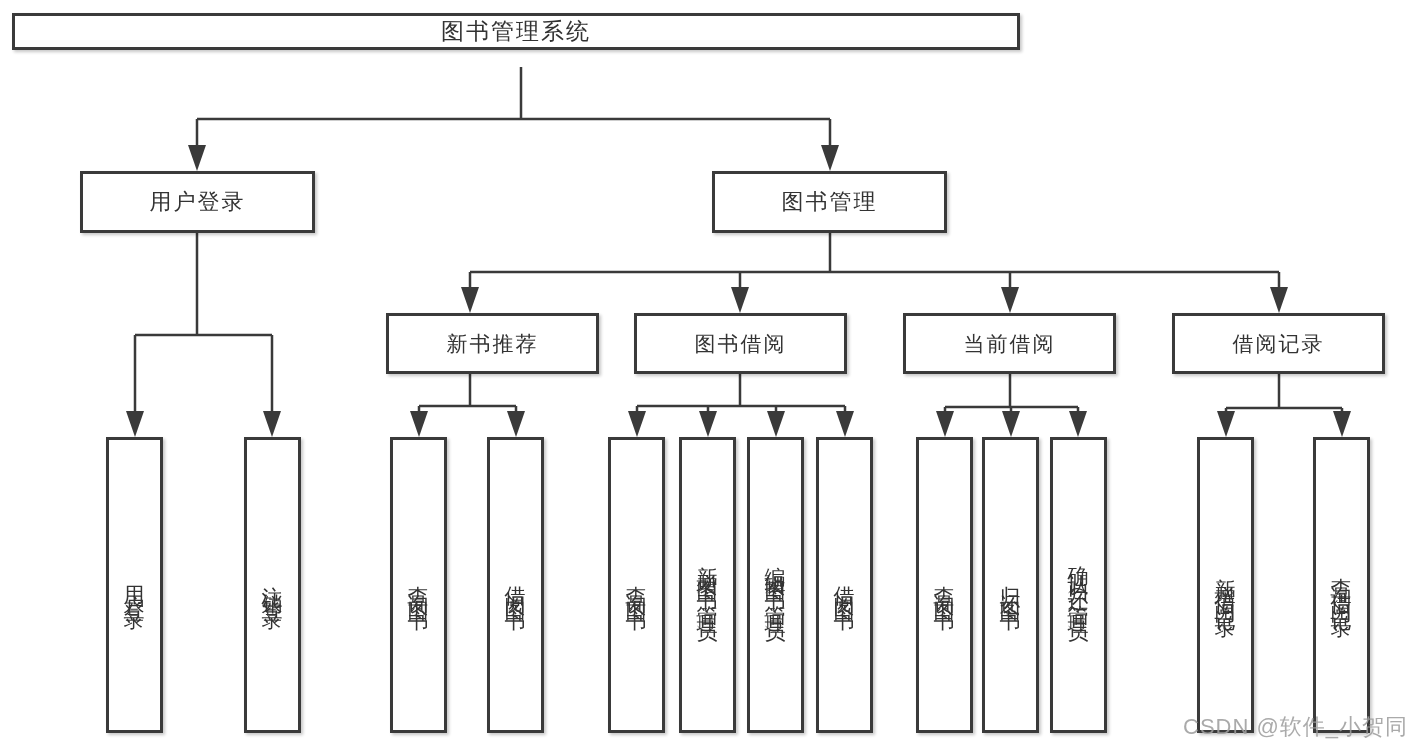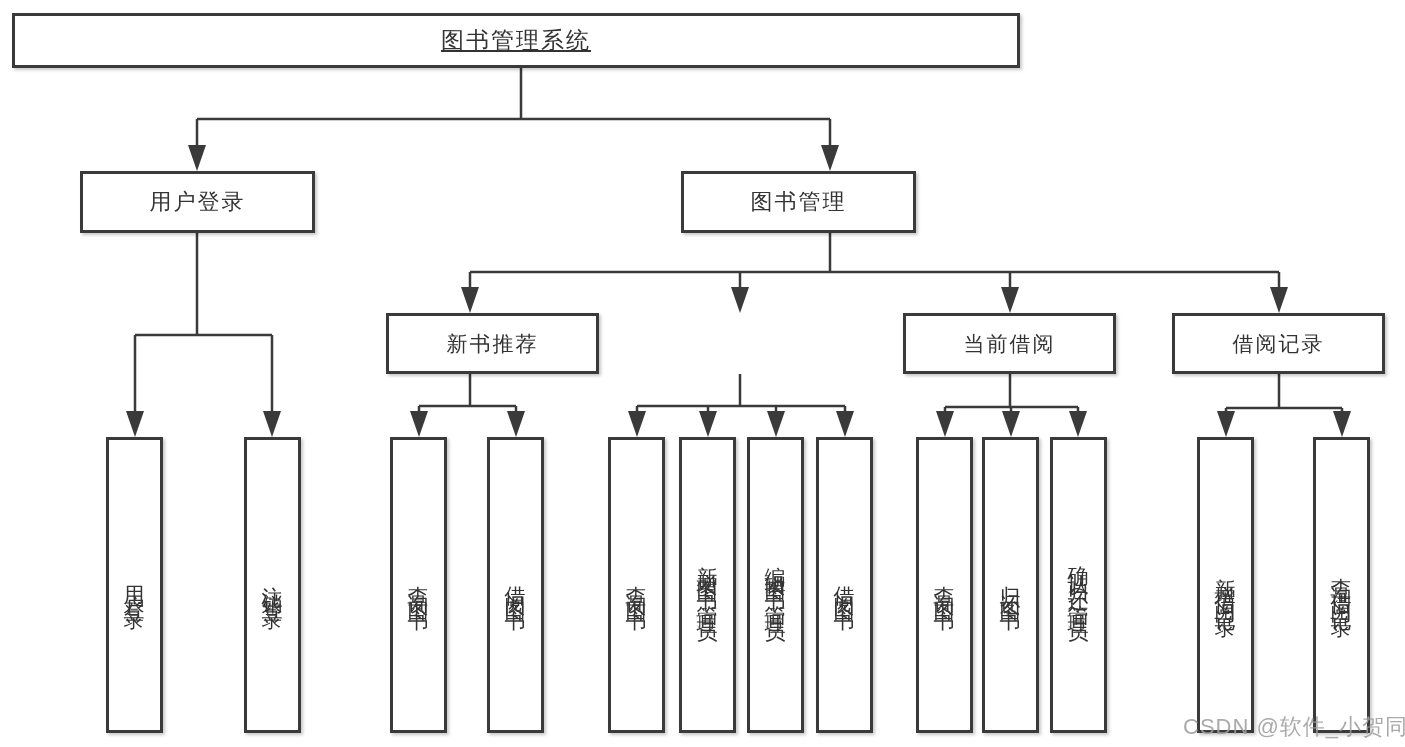--- a/index.html
+++ b/index.html
@@ -8,21 +8,21 @@
     font-family:"Liberation Sans","DejaVu Sans",sans-serif;color:#333;
   }
   .wires{position:absolute;left:0;top:0;z-index:0;}
   .cline{fill:none;stroke:#3a3a3a;stroke-width:2.5;}
   .ahead{fill:#3a3a3a;stroke:none;}
   .box{
     position:absolute;background:#fff;border:3px solid #3a3a3a;box-sizing:border-box;
     display:flex;align-items:center;justify-content:center;z-index:1;
     box-shadow:2px 2px 3px rgba(0,0,0,0.22);
   }
-  .root{left:12px;top:13px;width:1008px;height:55px;font-size:23px;letter-spacing:2px;text-decoration:underline;}
+  .root{left:12px;top:13px;width:1008px;height:37px;font-size:23px;letter-spacing:2px;}
   .lvl2{top:171px;width:235px;height:62px;font-size:22px;letter-spacing:2px;}
   .lvl3{top:313px;width:213px;height:61px;font-size:21px;letter-spacing:2px;}
   .leaf{top:437px;width:57px;height:296px;}
   .vtext{
     writing-mode:vertical-rl;text-orientation:mixed;
     font-size:21px;letter-spacing:8px;line-height:1;white-space:nowrap;
   }
   .watermark{
     position:absolute;left:1183px;top:712px;z-index:2;
     font-size:22px;letter-spacing:1px;color:rgba(158,158,158,0.88);white-space:nowrap;
@@ -83,26 +83,29 @@
     </g>
   </svg>
 
   <div class="box root">
     <span>图书管理系统</span>
   </div>
 
   <div class="box lvl2" style="left:80px;">
     <span>用户登录</span>
   </div>
-  <div class="box lvl2" style="left:681px;">
+  <div class="box lvl2" style="left:712px;">
     <span>图书管理</span>
   </div>
 
   <div class="box lvl3" style="left:364px;margin-left:22px;">
     <span>新书推荐</span>
+  </div>
+  <div class="box lvl3" style="left:634px;">
+    <span>图书借阅</span>
   </div>
   <div class="box lvl3" style="left:903px;">
     <span>当前借阅</span>
   </div>
   <div class="box lvl3" style="left:1172px;">
     <span>借阅记录</span>
   </div>
 
   <div class="box leaf" style="left:106px;">
     <span class="vtext">用户登录</span>

